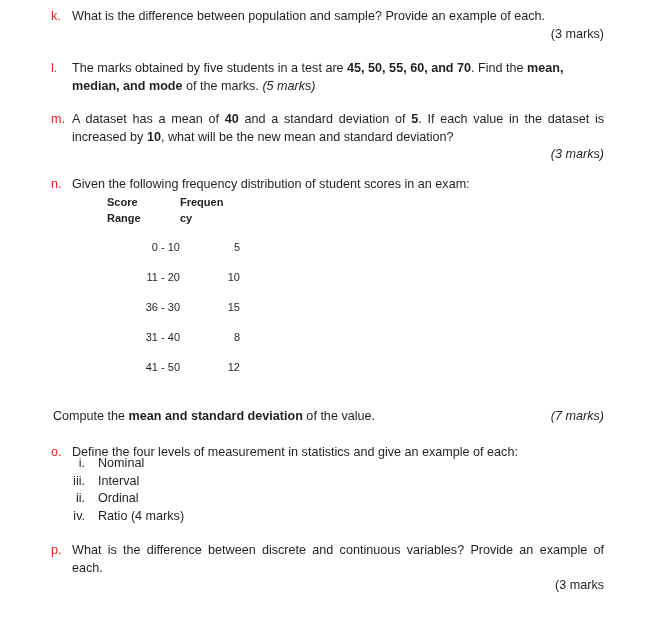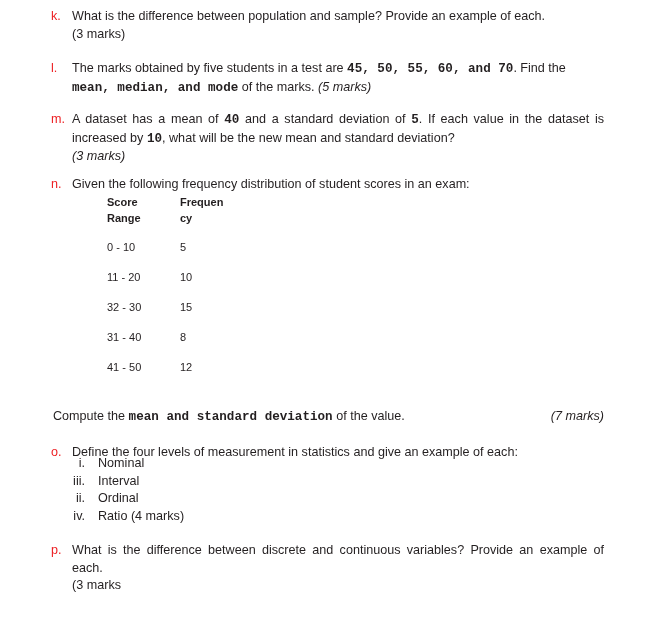--- a/index.html
+++ b/index.html
@@ -42,26 +42,26 @@
     text-align: left;
     color: #ed2024;
     font-size: 12.6px;
     line-height: 17.5px;
   }
   .qitem .body {
     display: block;
   }
   .nostretch { text-align: left; }
 
-  b, .b { font-weight: bold; font-family: Liberation Mono, monospace; }
+  b, .b { font-weight: bold; }
   i, .i { font-style: italic; margin-top: 10px; }
 
   .marksline {
     display: block;
-    text-align: left;
+    text-align: right;
     padding-right: 0;
   }
 
   
   .blk { position: absolute; left: 0; right: 0; }
 
   
   .freq-table {
     position: absolute;
     left: 107px;
@@ -73,21 +73,21 @@
   .freq-table th {
     font-weight: bold;
     text-align: left;
     vertical-align: top;
     padding: 0 0 6px 0;
     line-height: 16px;
   }
   .freq-table th.c1 { width: 73px; }
   .freq-table th.c2 { width: 60px; margin-left: 16px; }
   .freq-table td {
-    text-align: left;
+    text-align: right;
     vertical-align: top;
     padding: 7px 0 7px 0;
     line-height: 16px;
   }
   .freq-table td.c1 { width: 73px; }
 
   
   .hardwrap { display: block; }
 
   
@@ -178,21 +178,21 @@
     <tbody>
       <tr>
         <td class="c1">0 - 10</td>
         <td>5</td>
       </tr>
       <tr>
         <td class="c1">11 - 20</td>
         <td>10</td>
       </tr>
       <tr>
-        <td class="c1">32 - 30</td>
+        <td class="c1">36 - 30</td>
         <td>15</td>
       </tr>
       <tr>
         <td class="c1">31 - 40</td>
         <td>8</td>
       </tr>
       <tr>
         <td class="c1">41 - 50</td>
         <td>12</td>
       </tr>

